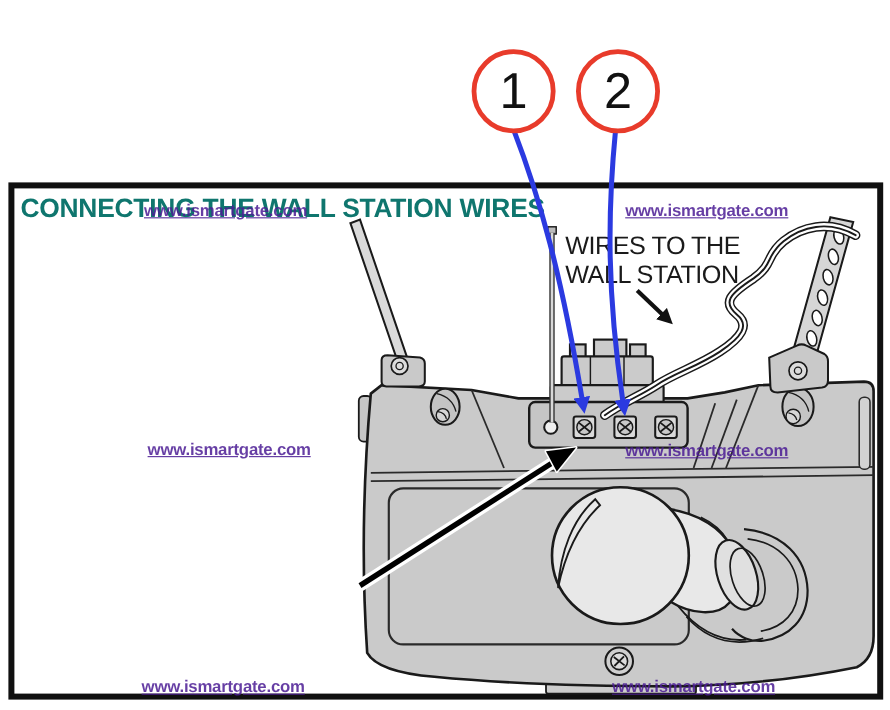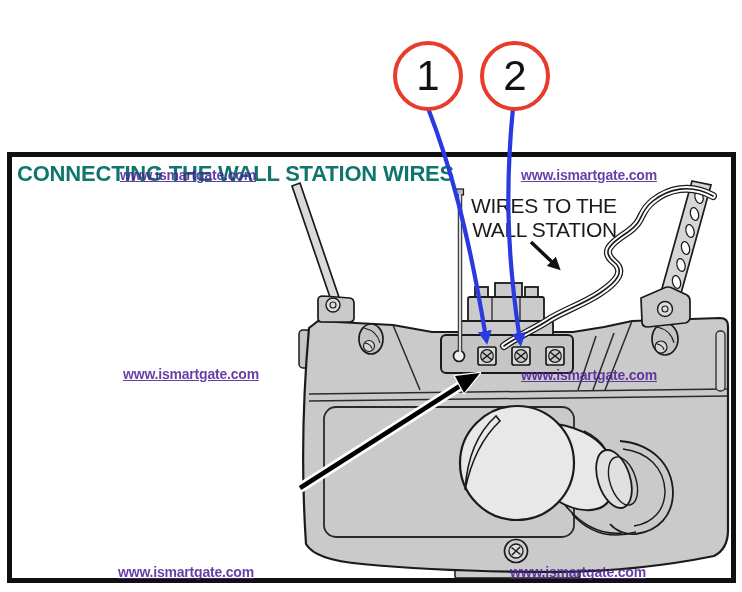--- a/index.html
+++ b/index.html
@@ -8,21 +8,21 @@
   
   #frame{position:absolute;left:7px;top:152px;width:729px;height:431px;
          border:5px solid #101010;box-sizing:border-box;background:transparent;z-index:1;}
   
   #art{position:absolute;left:0;top:0;z-index:2;}
   #arrows{position:absolute;left:0;top:0;z-index:4;}
   
   .title{position:absolute;left:17px;top:161px;font-size:22px;font-weight:bold;
          letter-spacing:-0.2px;color:#0f766e;white-space:nowrap;z-index:3;}
   .wires-label{position:absolute;left:471px;top:194px;font-size:21px;line-height:23.5px;
-         letter-spacing:-0.4px;color:#1a1a1a;white-space:nowrap;z-index:3;text-align:right;}
+         letter-spacing:-0.4px;color:#1a1a1a;white-space:nowrap;z-index:3;}
   .instruction{position:absolute;left:16px;top:447px;font-size:21px;line-height:25.5px;
          letter-spacing:-0.3px;color:#1a1a1a;white-space:nowrap;z-index:3;}
   .instruction b{font-weight:bold;}
   .callout{position:absolute;width:70px;height:70px;border:4.5px solid #e83b2b;border-radius:50%;
          background:#fff;box-sizing:border-box;display:flex;align-items:center;justify-content:center;
          font-size:42px;color:#111;z-index:5;}
   #callout-1{left:393px;top:41px;}
   #callout-2{left:480px;top:41px;}
   .wm{position:absolute;font-size:14px;font-weight:bold;color:#4c1d95;opacity:.85;
       white-space:nowrap;z-index:6;letter-spacing:-0.2px;text-decoration:underline;}

